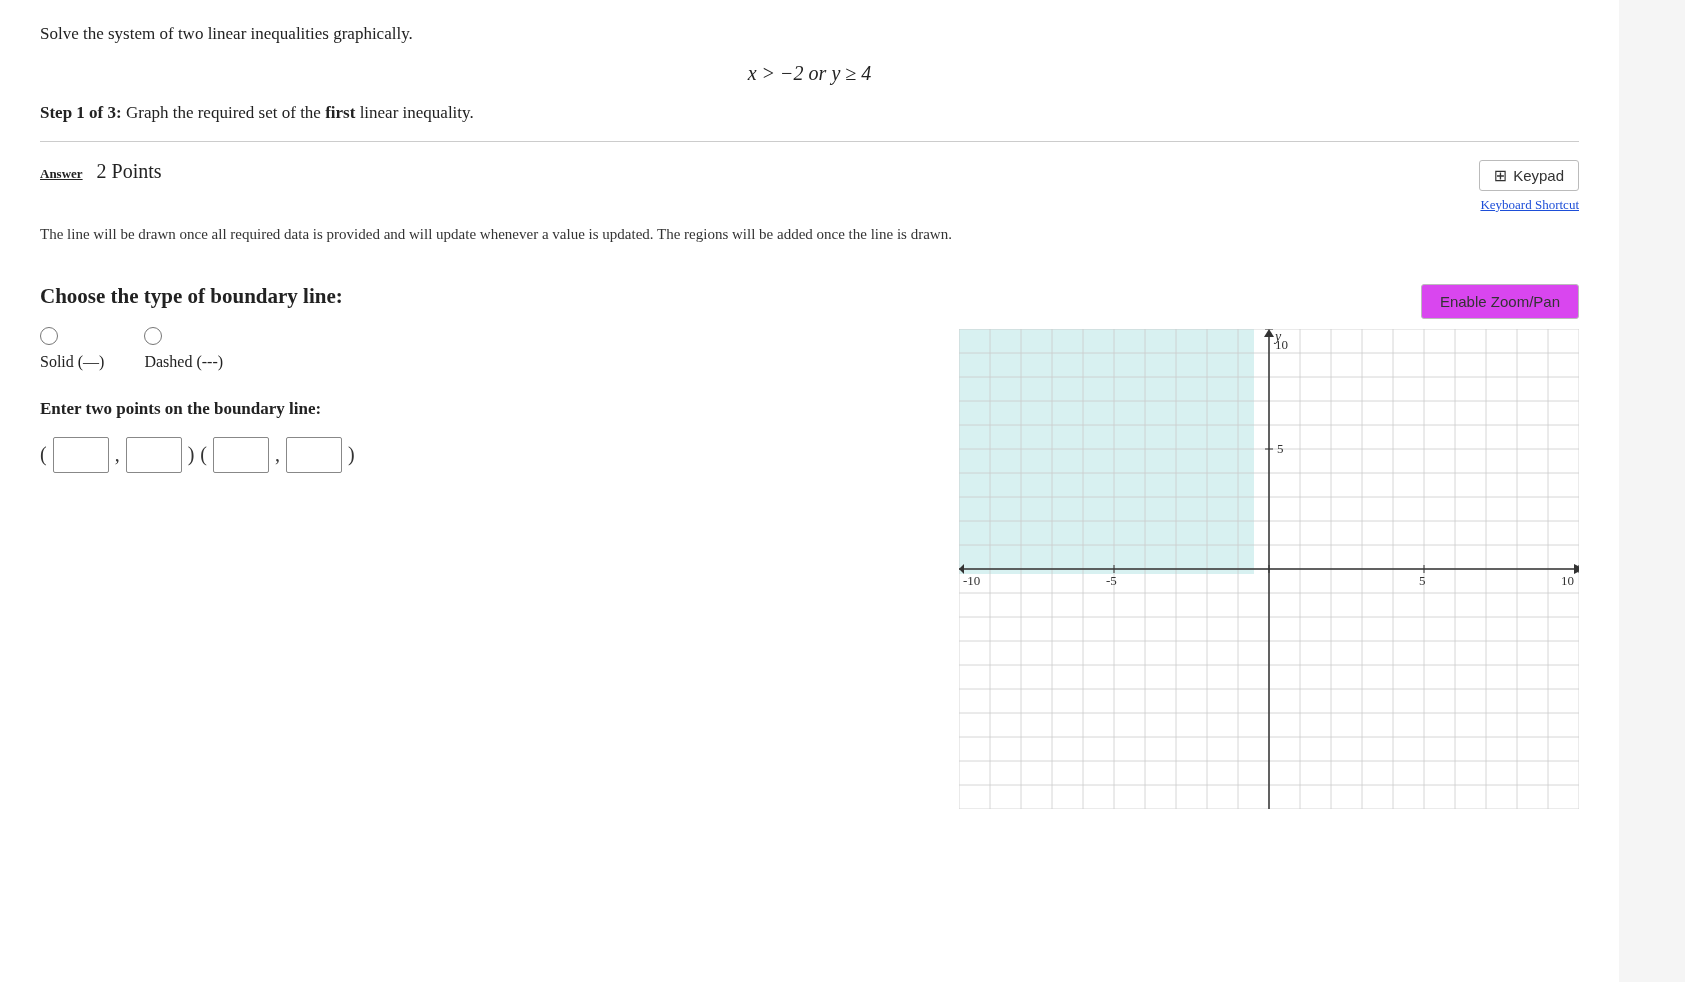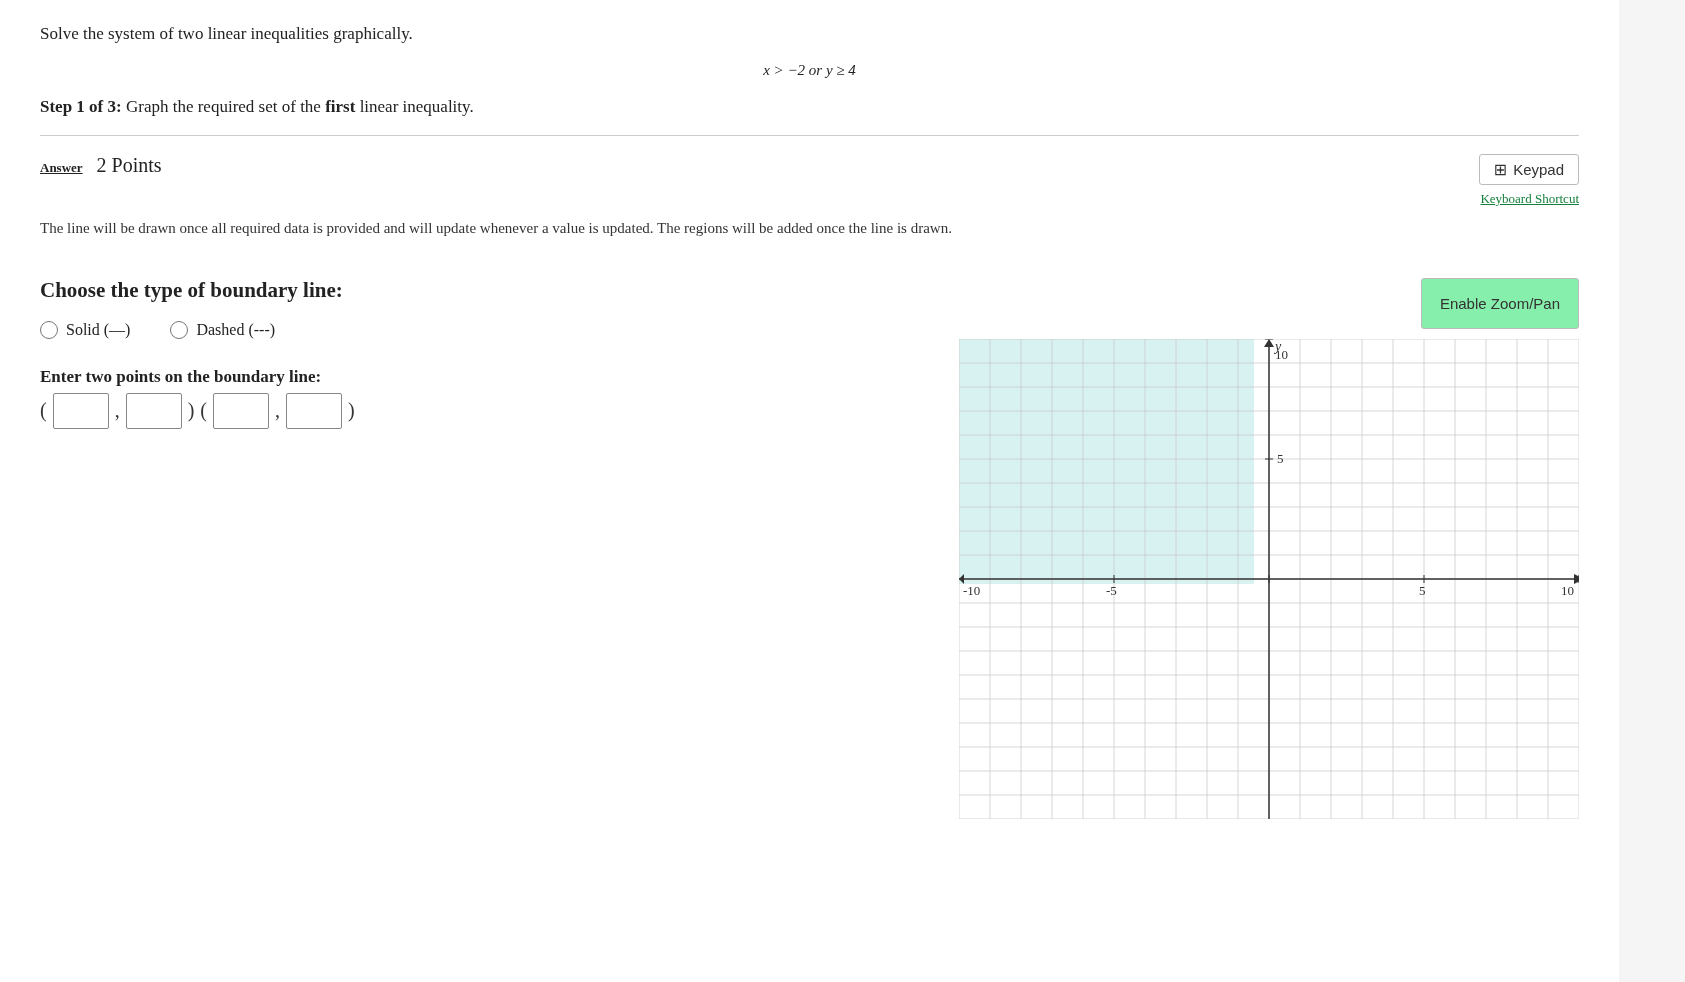--- a/index.html
+++ b/index.html
@@ -17,21 +17,21 @@
       padding: 24px 40px 40px 40px;
       position: relative;
     }
     .problem-statement {
       font-size: 17px;
       margin-bottom: 18px;
       color: #222;
     }
     .equation-line {
       text-align: center;
-      font-size: 15px;
+      font-size: 20px;
       margin: 10px 0 18px 0;
       font-style: italic;
     }
     .step-line {
       font-size: 17px;
       margin-bottom: 18px;
     }
     .step-line strong {
       font-weight: bold;
       font-style: normal;
@@ -73,21 +73,21 @@
       padding: 5px 14px;
       font-size: 15px;
       cursor: pointer;
       color: #333;
     }
     .keypad-icon {
       font-size: 16px;
     }
     .keyboard-shortcut-label {
       font-size: 13px;
-      color: #15803d;
+      color: #1d4ed8;
       margin-top: 2px;
       text-decoration: underline;
       cursor: pointer;
     }
     .info-text {
       font-size: 15px;
       color: #333;
       max-width: 1100px;
       margin-bottom: 38px;
       line-height: 1.5;
@@ -108,33 +108,34 @@
       margin-bottom: 18px;
     }
     .radio-row {
       display: flex;
       align-items: center;
       gap: 40px;
       margin-bottom: 28px;
     }
     .radio-item {
       display: flex;
-      align-items: center;
+      align-items: flex-start;
       gap: 8px;
       font-size: 16px;
+      flex-direction: column;
     }
     .radio-item input[type="radio"] {
       width: 18px;
       height: 18px;
       accent-color: #555;
     }
     .points-label {
       font-size: 17px;
       font-weight: bold;
-      margin-bottom: 6px;
+      margin-bottom: 18px;
     }
     .points-row {
       display: flex;
       align-items: center;
       gap: 6px;
       font-size: 20px;
     }
     .coord-input {
       width: 56px;
       height: 36px;
@@ -148,24 +149,24 @@
       font-size: 20px;
       color: #333;
     }
     .right-panel {
       flex: 1;
       display: flex;
       flex-direction: column;
       align-items: flex-end;
     }
     .zoom-btn {
-      background: #86efac;
+      background: #d946ef;
       border: 1px solid #bbb;
       border-radius: 3px;
-      padding: 16px 18px;
+      padding: 8px 18px;
       font-size: 15px;
       cursor: pointer;
       margin-bottom: 10px;
       color: #333;
       align-self: flex-end;
     }
     .graph-container {
       position: relative;
       width: 620px;
       height: 480px;

